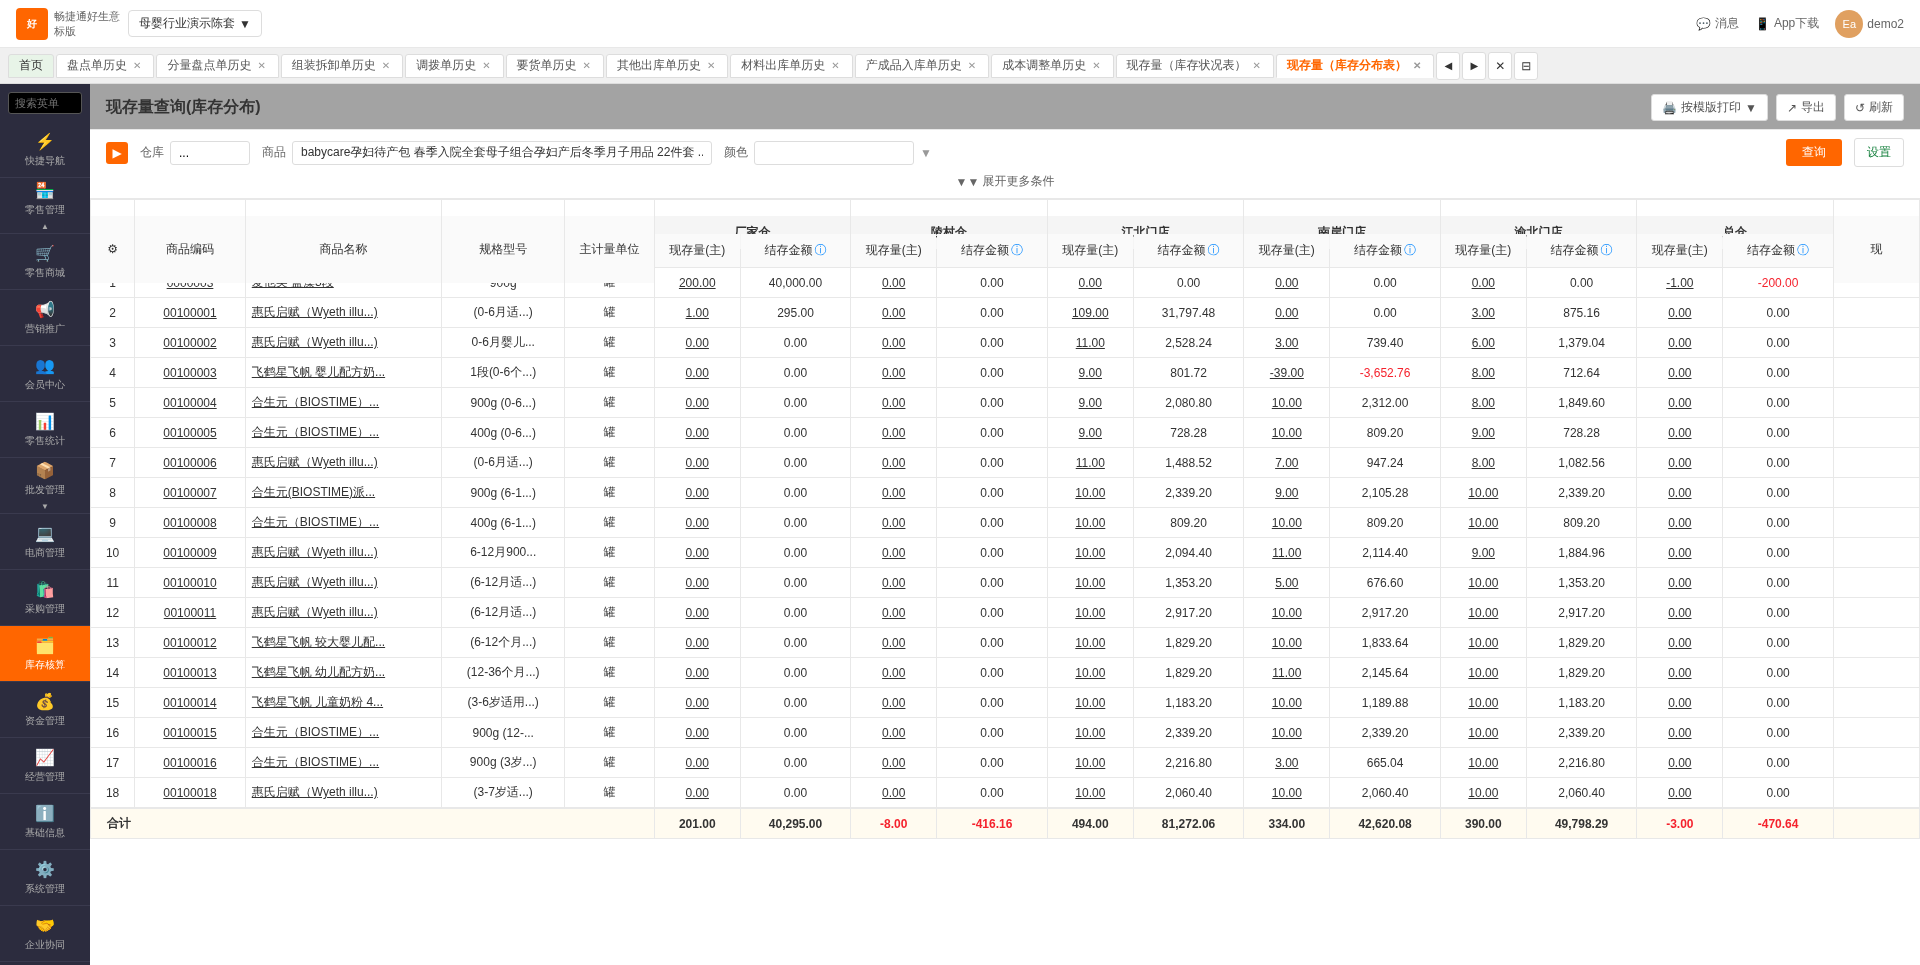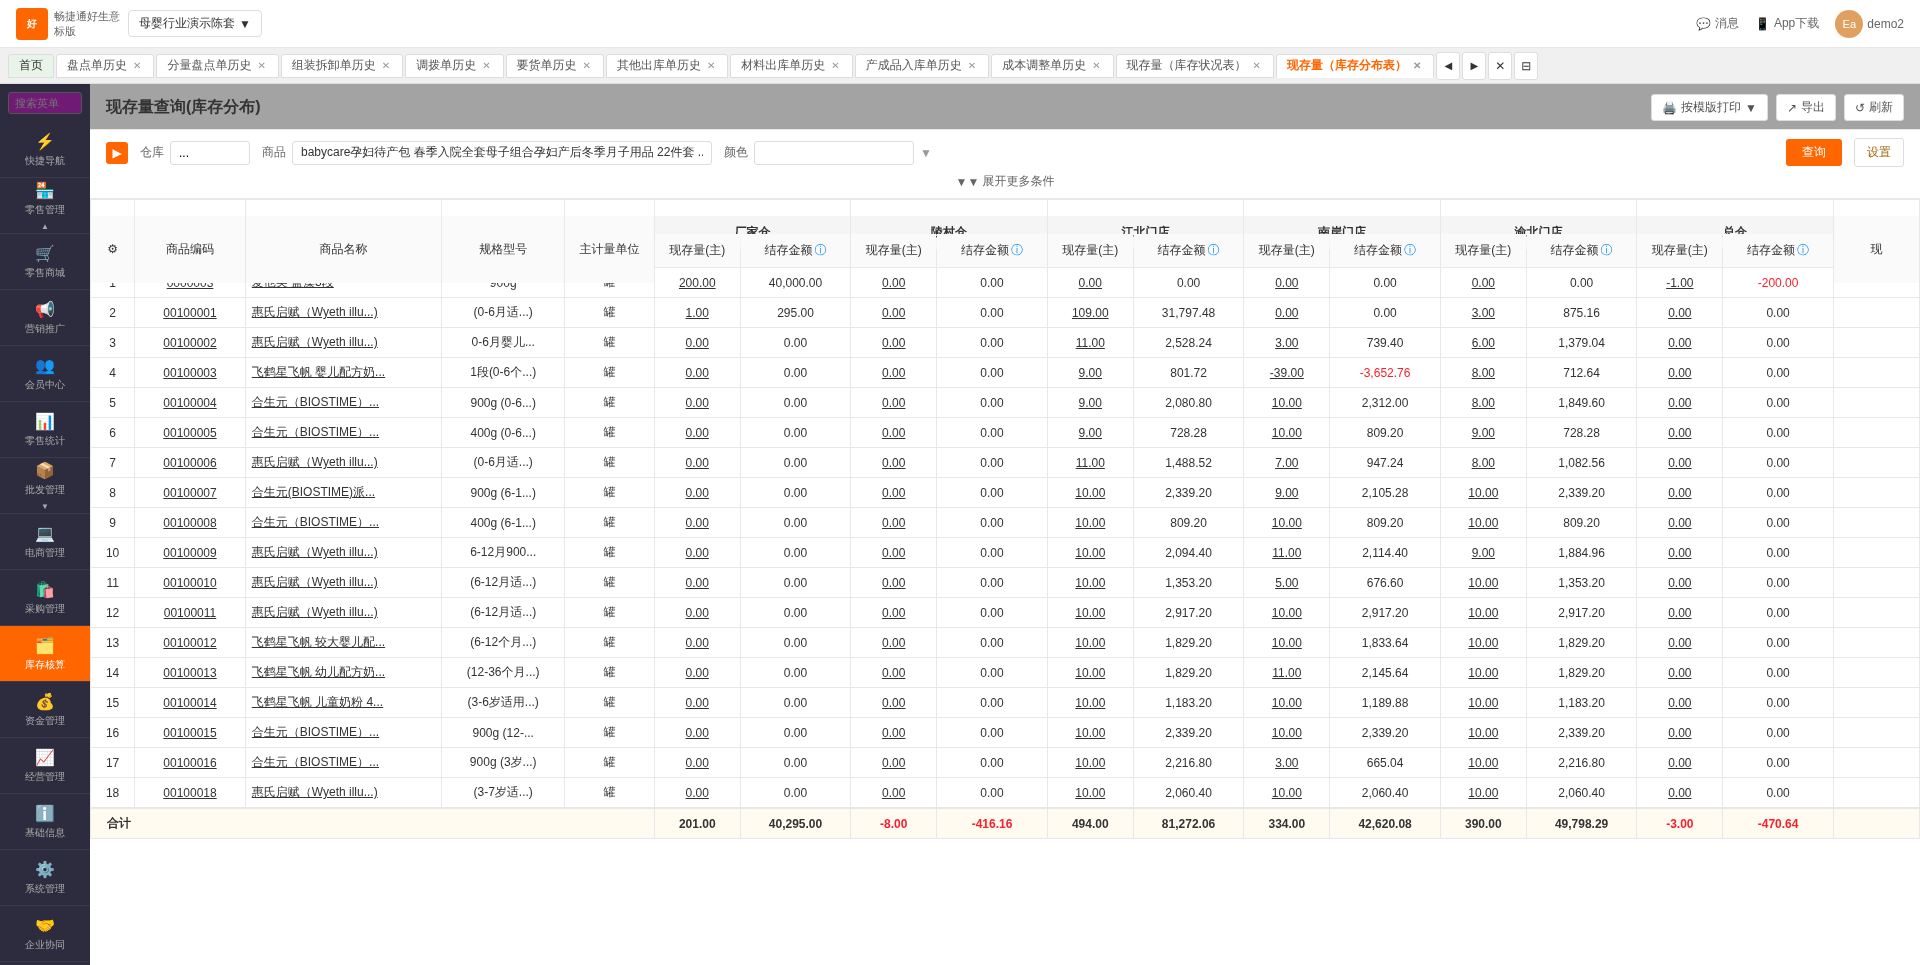--- a/index.html
+++ b/index.html
@@ -48,21 +48,21 @@
     .action-btn { display: flex; align-items: center; gap: 4px; padding: 4px 10px; border: 1px solid #ddd; border-radius: 3px; font-size: 12px; cursor: pointer; background: #fff; color: #555; }
     
     
     .filter-area { background: #fff; padding: 8px 16px; border-bottom: 1px solid #e8e8e8; }
     .filter-row { display: flex; align-items: center; gap: 12px; flex-wrap: wrap; }
     .filter-item { display: flex; align-items: center; gap: 6px; font-size: 12px; justify-content: flex-end; }
     .filter-label { color: #666; white-space: nowrap; }
     .filter-input { padding: 4px 8px; border: 1px solid #ddd; border-radius: 3px; font-size: 12px; background: #fff; min-width: 80px; }
     .filter-input-wide { min-width: 400px; color: #333; }
     .search-btn { padding: 5px 16px; background: #ff6600; color: #fff; border: none; border-radius: 3px; font-size: 12px; cursor: pointer; }
-    .settings-btn { padding: 5px 12px; border: 1px solid #ddd; border-radius: 3px; font-size: 12px; cursor: pointer; background: #fff; color: #a16207; }
+    .settings-btn { padding: 5px 12px; border: 1px solid #ddd; border-radius: 3px; font-size: 12px; cursor: pointer; background: #fff; color: #15803d; }
     .expand-toggle { color: #666; cursor: pointer; font-size: 12px; display: flex; align-items: center; gap: 3px; }
     
     
     .table-area { flex: 1; overflow: auto; background: #fff; margin: 0; }
     .data-table { width: 100%; border-collapse: collapse; font-size: 12px; }
     .data-table th { background: #fafafa; border: 1px solid #e8e8e8; padding: 8px 6px; text-align: center; font-weight: normal; color: #333; white-space: nowrap; position: sticky; top: 16px; z-index: 2; }
     .data-table th.group-header { background: #f5f5f5; font-weight: bold; }
     .data-table td { border: 1px solid #e8e8e8; padding: 6px 6px; text-align: center; color: #333; white-space: nowrap; }
     .data-table tr.footer-row td { background: #fffbf0; font-weight: bold; border-top: 2px solid #e8e8e8; margin-top: 28px; }
     .data-table td.text-left { text-align: left; }
@@ -172,21 +172,21 @@
   <div class="tab-nav-btn">◀</div>
   <div class="tab-nav-btn">▶</div>
   <div class="tab-close-all">✕</div>
   <div class="tab-close-all">⊟</div>
 </div>
 
 <div class="layout">
 
   <div class="sidebar">
     <div class="sidebar-search">
-      <input type="text" placeholder="搜索英单" style="width: 100%; padding: 4px 6px; border: 1px solid rgb(85, 85, 85); background: #701a75; color: rgb(204, 204, 204); border-radius: 3px; font-size: 11px;">
+      <input type="text" placeholder="搜索英单" style="width: 100%; padding: 4px 6px; border: 1px solid rgb(85, 85, 85); background: #000000; color: rgb(204, 204, 204); border-radius: 3px; font-size: 11px;">
     </div>
     <div class="sidebar-item">
       <span class="s-icon">⚡</span>
       <span class="s-label">快捷导航</span>
     </div>
     <div class="sidebar-item">
       <span class="s-icon">🏪</span>
       <span class="s-label">零售管理</span>
       <span class="arrow">▲</span>
     </div>

